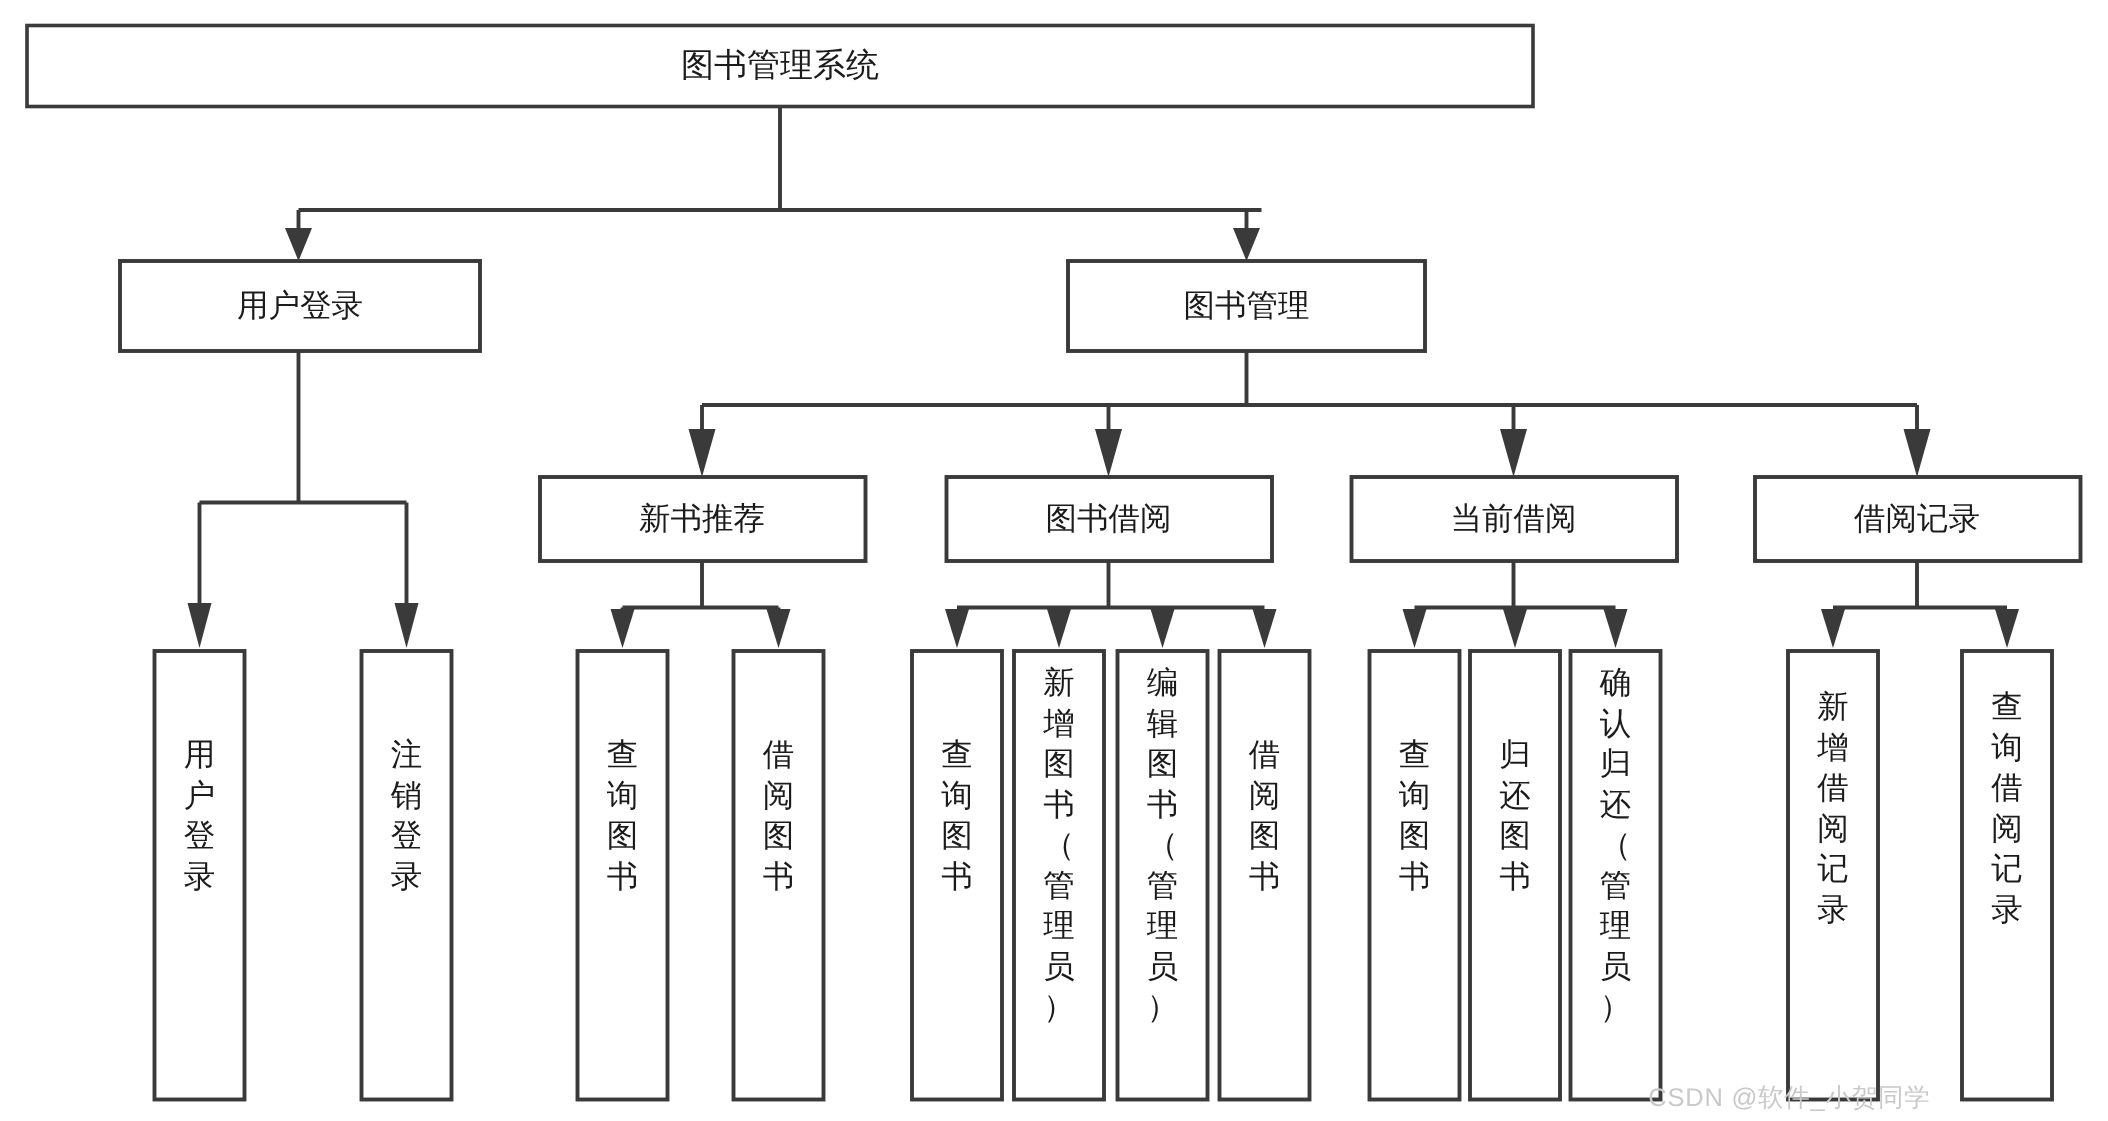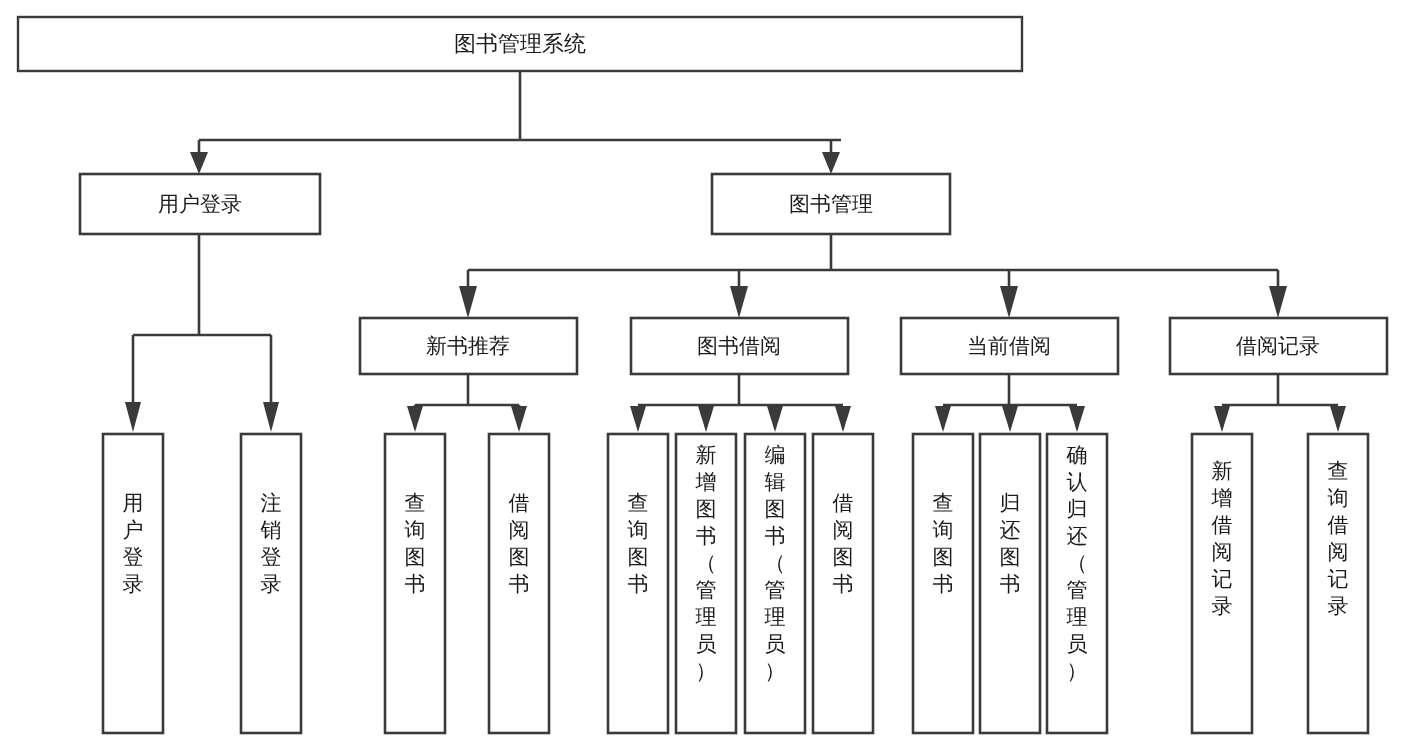--- a/index.html
+++ b/index.html
@@ -229,14 +229,15 @@
       <text class="vert-label" x="1222" y="478"><tspan x="1222" dy="0">新</tspan><tspan x="1222" dy="27">增</tspan><tspan x="1222" dy="27">借</tspan><tspan x="1222" dy="27">阅</tspan><tspan x="1222" dy="27">记</tspan><tspan x="1222" dy="27">录</tspan></text>
     </g>
 
     <g>
       <rect class="node-box" x="1308" y="434" width="60" height="299"></rect>
       <text class="vert-label" x="1338" y="478"><tspan x="1338" dy="0">查</tspan><tspan x="1338" dy="27">询</tspan><tspan x="1338" dy="27">借</tspan><tspan x="1338" dy="27">阅</tspan><tspan x="1338" dy="27">记</tspan><tspan x="1338" dy="27">录</tspan></text>
     </g>
 
   </svg>
 
+  <div class="watermark-text">CSDN @软件_小贺同学</div>
 
 </div>
 
 </body></html>

